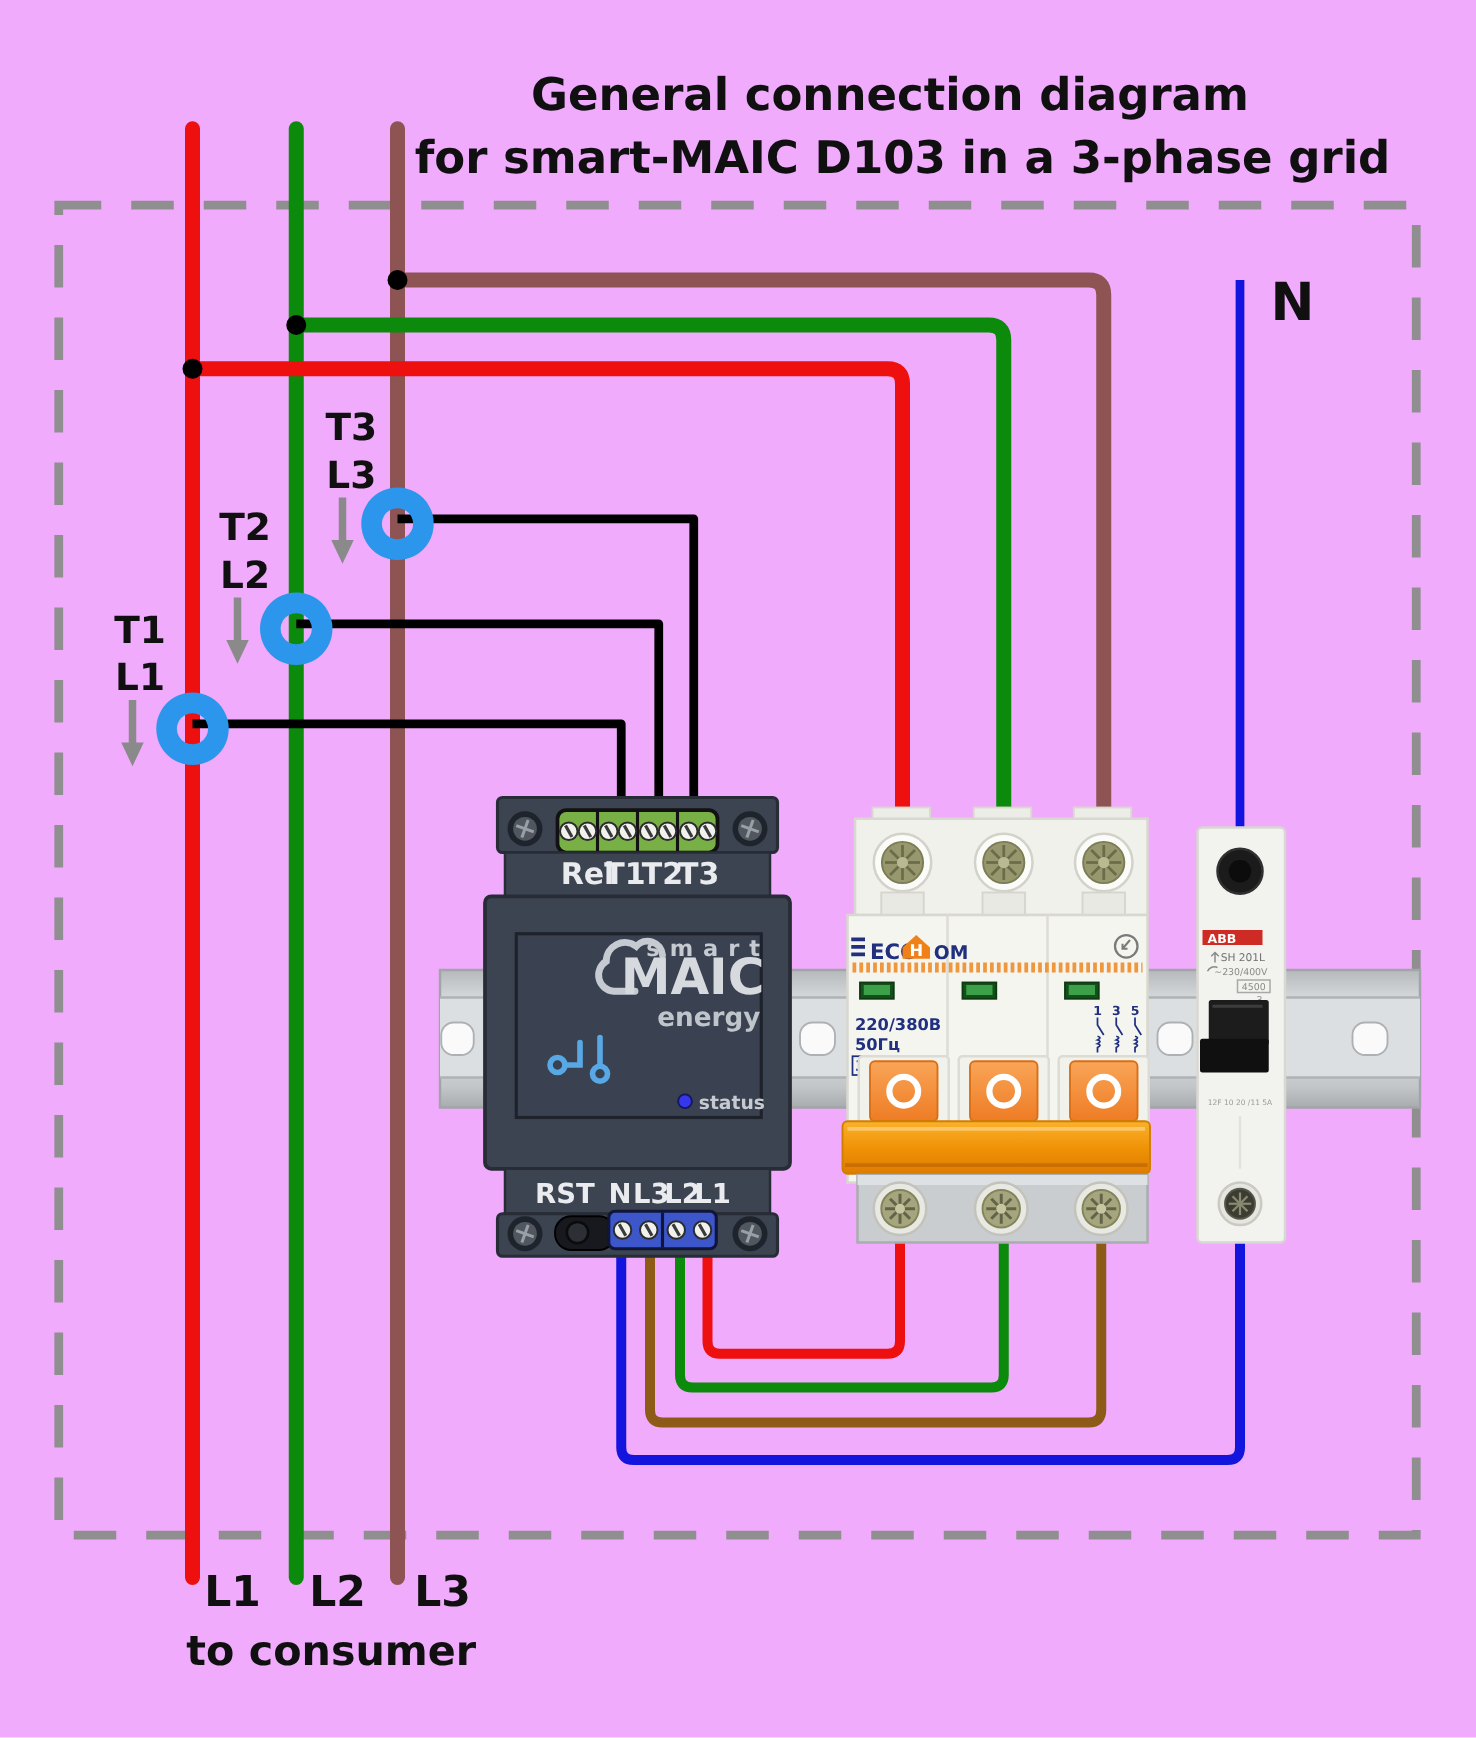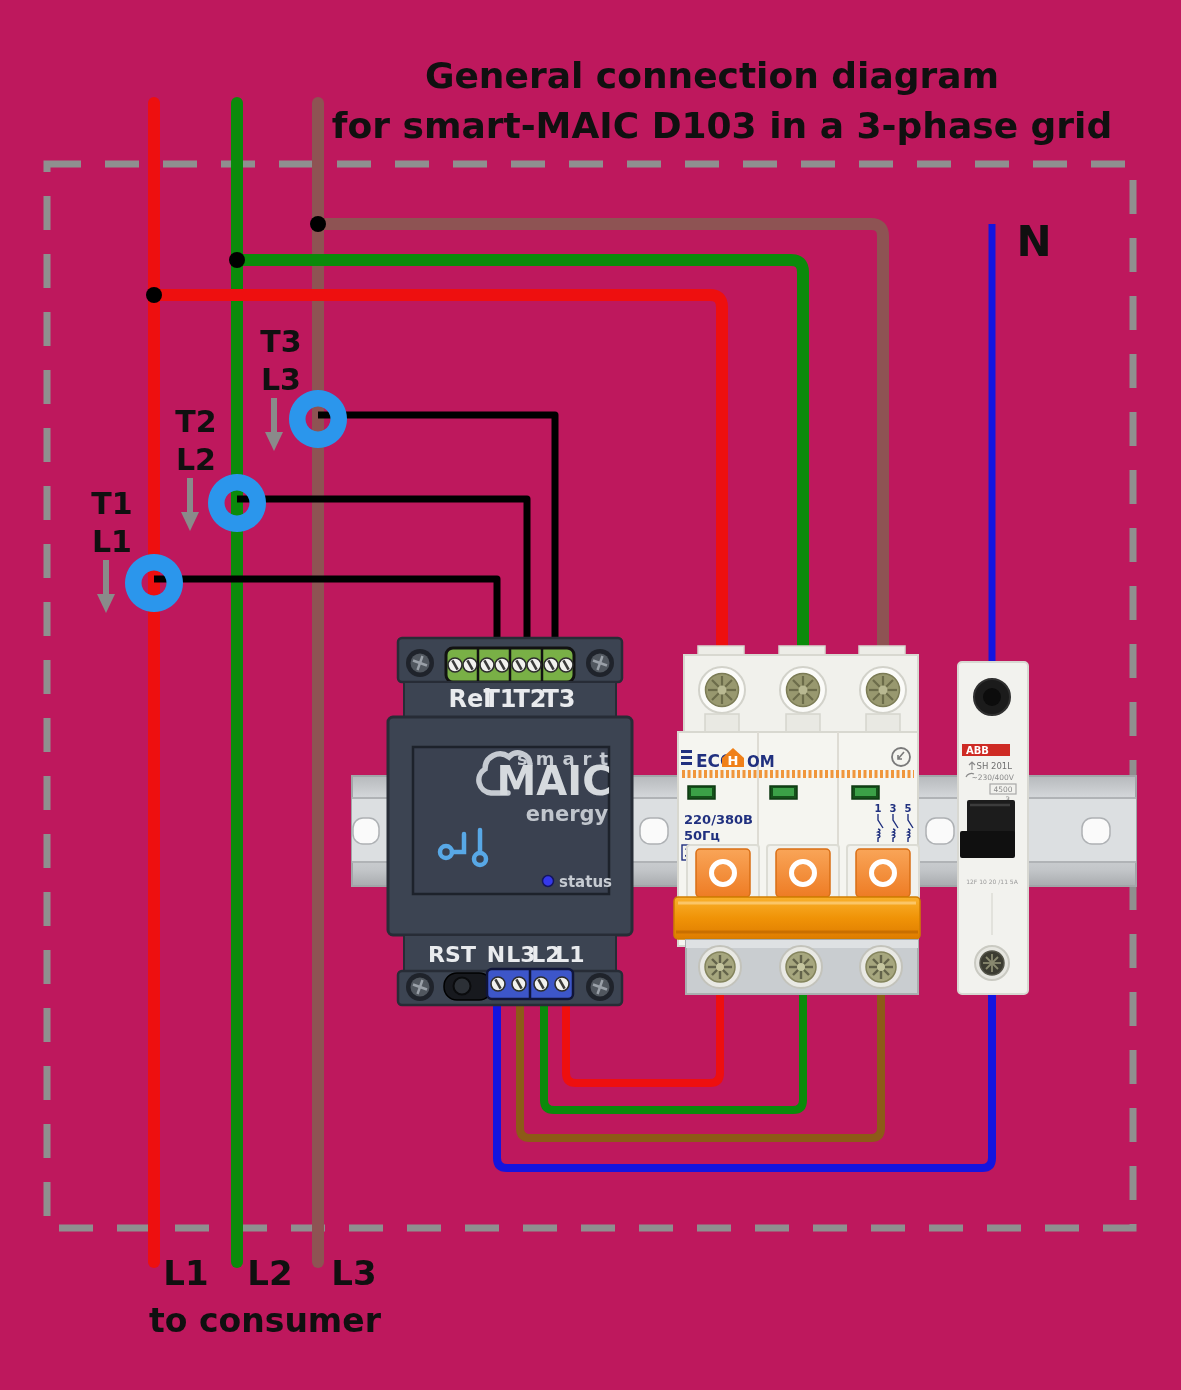--- a/index.html
+++ b/index.html
@@ -1,17 +1,17 @@
 <!DOCTYPE html>
 <html><head>
 <meta charset="utf-8">
 <style>
   html,body{margin:0;padding:0;background:#ffffff;}
   body{font-family:"DejaVu Sans","Liberation Sans",sans-serif;}
-  .stage{position:relative;width:1181px;height:1390px;background:#be185d;overflow:hidden;}
+  .stage{position:relative;width:1181px;height:1390px;background:#f0abfc;overflow:hidden;}
   svg text{font-family:"DejaVu Sans","Liberation Sans",sans-serif;}
   .handtext{font-weight:bold;fill:#101010;}
 </style>
 </head>
 <body>
 
 <div class="stage">
 <svg width="1181" height="1390" viewBox="0 0 1181 1390" xmlns="http://www.w3.org/2000/svg">
 
   <defs>

